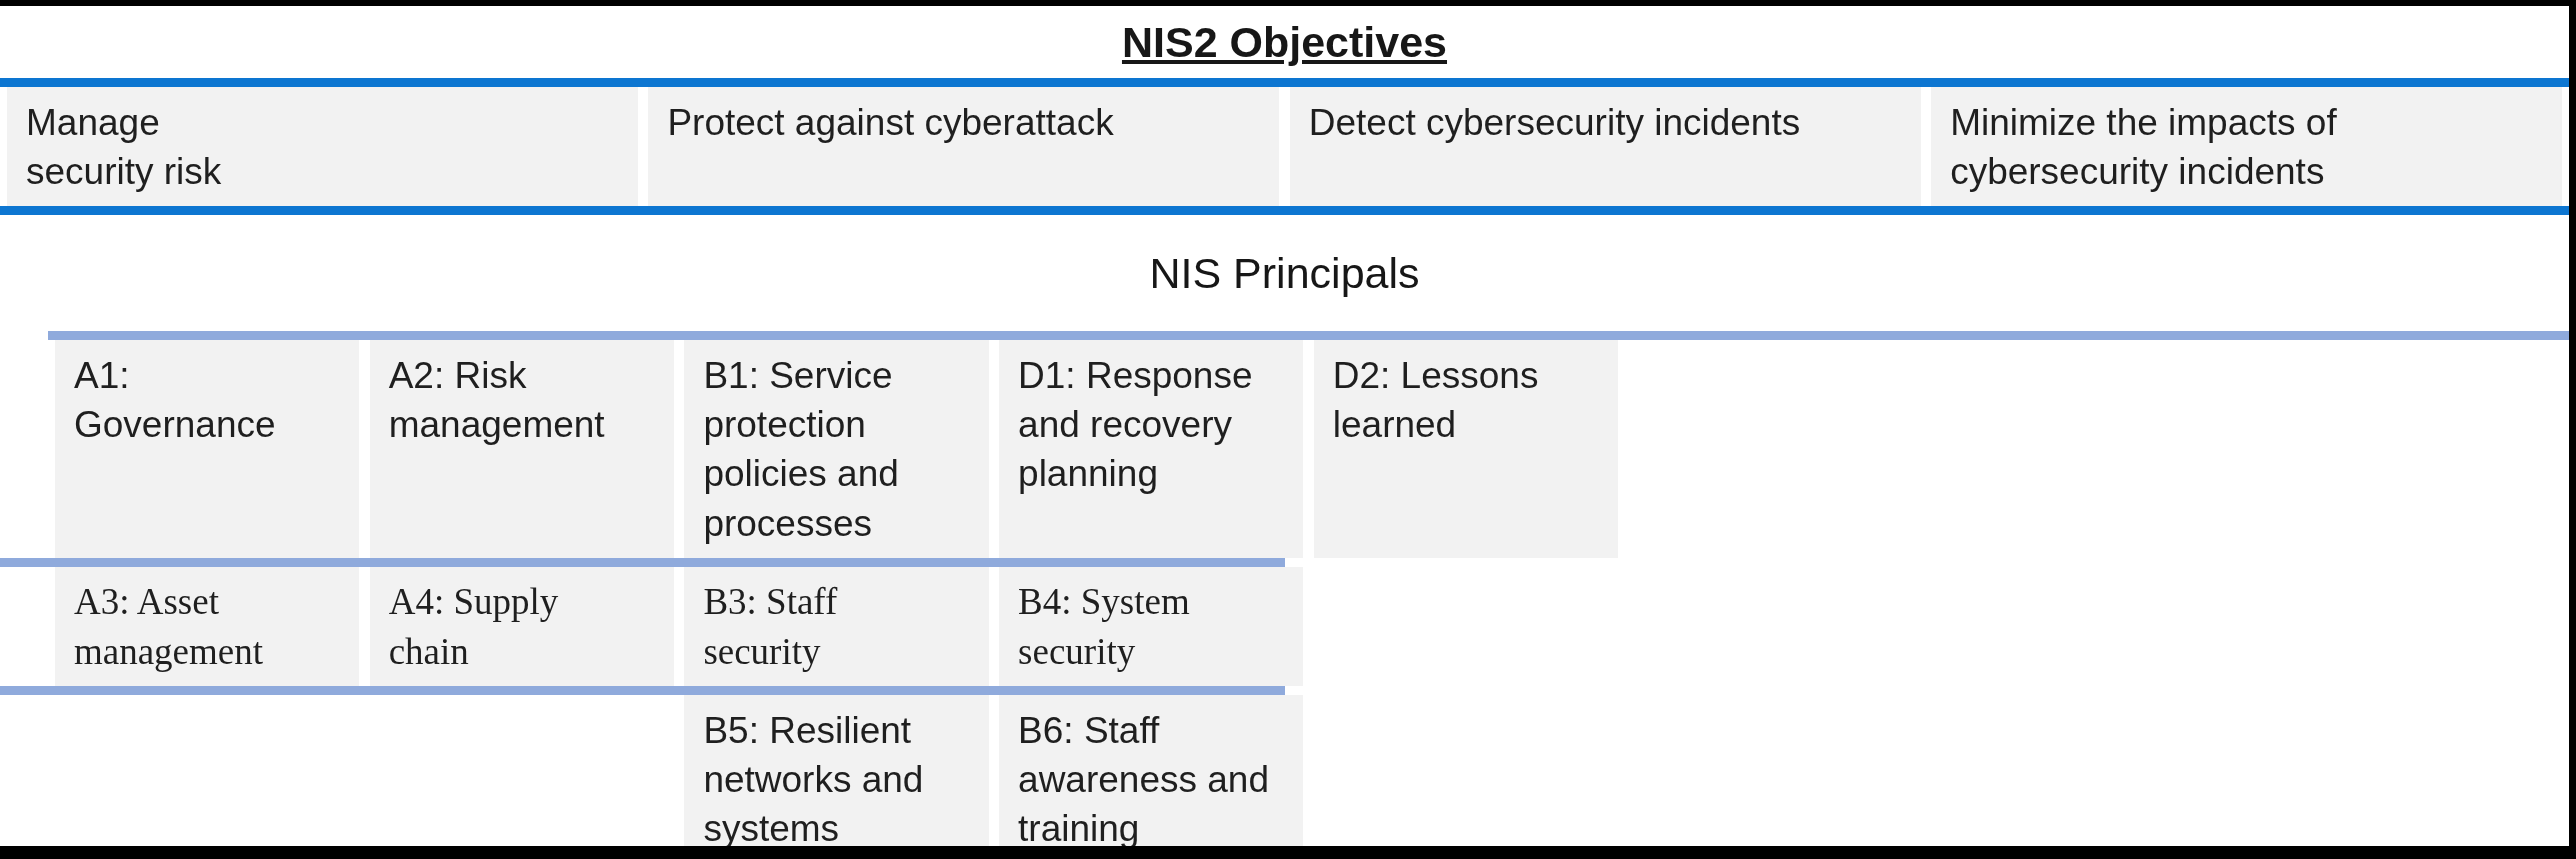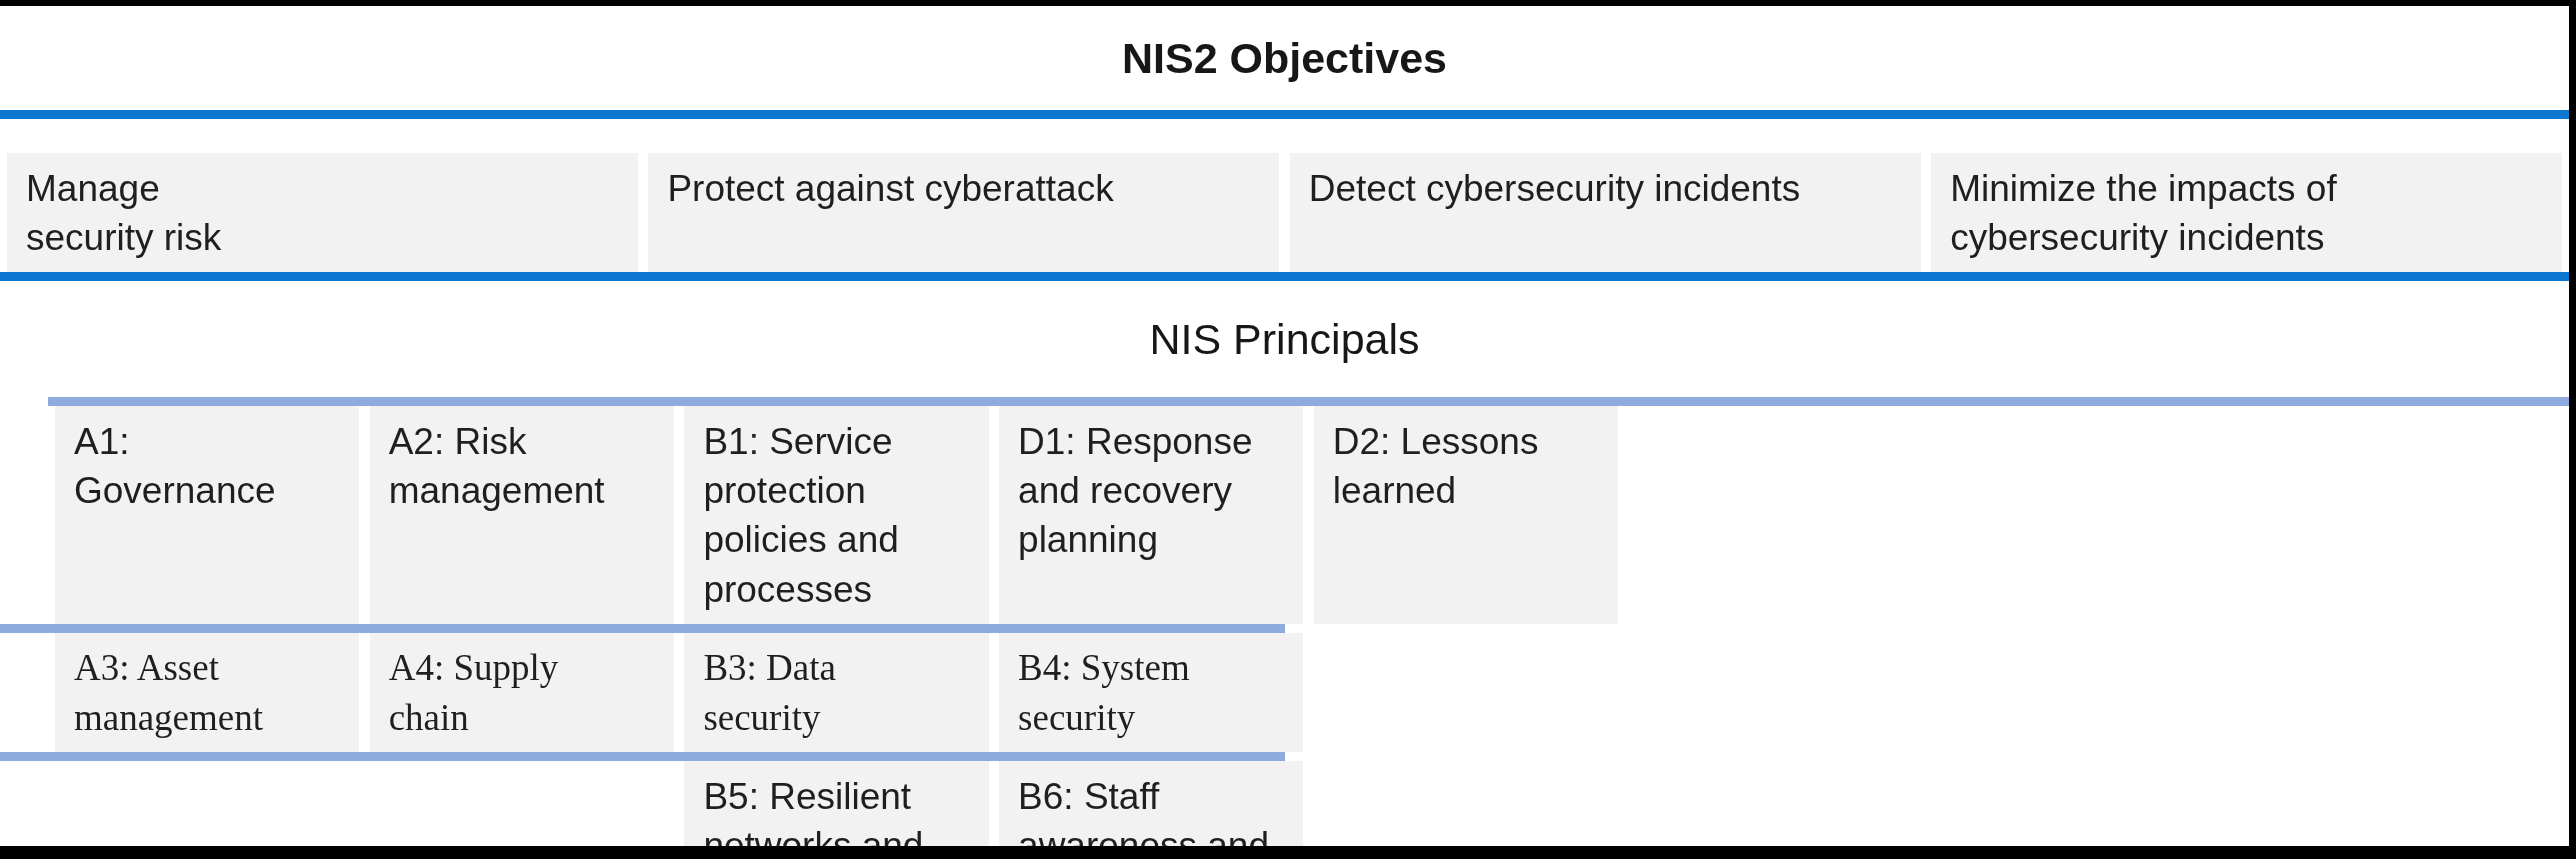--- a/index.html
+++ b/index.html
@@ -14,37 +14,37 @@
     border-bottom:14px solid #000;
     overflow:hidden;
   }
   .title{
     display:flex;align-items:center;justify-content:center;
     text-align:center;
     font-size:43px;
     color:#171717;
     letter-spacing:0px;
   }
-  .title-objectives{height:104px;font-weight:700;}
+  .title-objectives{height:72px;font-weight:700;text-decoration:underline;}
   .title-principals{height:116px;font-weight:400;}
 
   .grid{
     display:grid;
     column-gap:10.5px;
     padding:0 7px;
     box-sizing:border-box;
   }
   .grid-4{grid-template-columns:repeat(4,1fr);}
   .grid-8{grid-template-columns:repeat(8,1fr);margin-left:48px;}
 
   .objectives-row{
     border-top:9.6px solid #0d76d1;
     border-bottom:9.6px solid #0d76d1;
   }
-  .objectives-row .cell{min-height:111px;margin-top:34px;}
+  .objectives-row .cell{min-height:111px;}
 
   .principals-row1{border-top:9.6px solid #8FAADC;}
   .principals-row1 .cell{min-height:203px;}
   .principals-row2 .cell{min-height:105px;font-family:Liberation Serif, serif;}
   .principals-row3 .cell{min-height:168px;}
 
   .cell{
     background:#f2f2f2;
     padding:10.5px 19px;
     box-sizing:border-box;
@@ -94,21 +94,21 @@
 learned</div>
   </div>
 
   <div class="divider"></div>
 
   <div class="grid grid-8 principals-row2">
     <div class="cell">A3: Asset
 management</div>
     <div class="cell">A4: Supply
 chain</div>
-    <div class="cell">B3: Data
+    <div class="cell">B3: Staff
 security</div>
     <div class="cell">B4: System
 security</div>
     <div class="cell empty"></div>
     <div class="cell empty"></div>
     <div class="cell empty"></div>
     <div class="cell empty"></div>
   </div>
 
   <div class="divider"></div>

